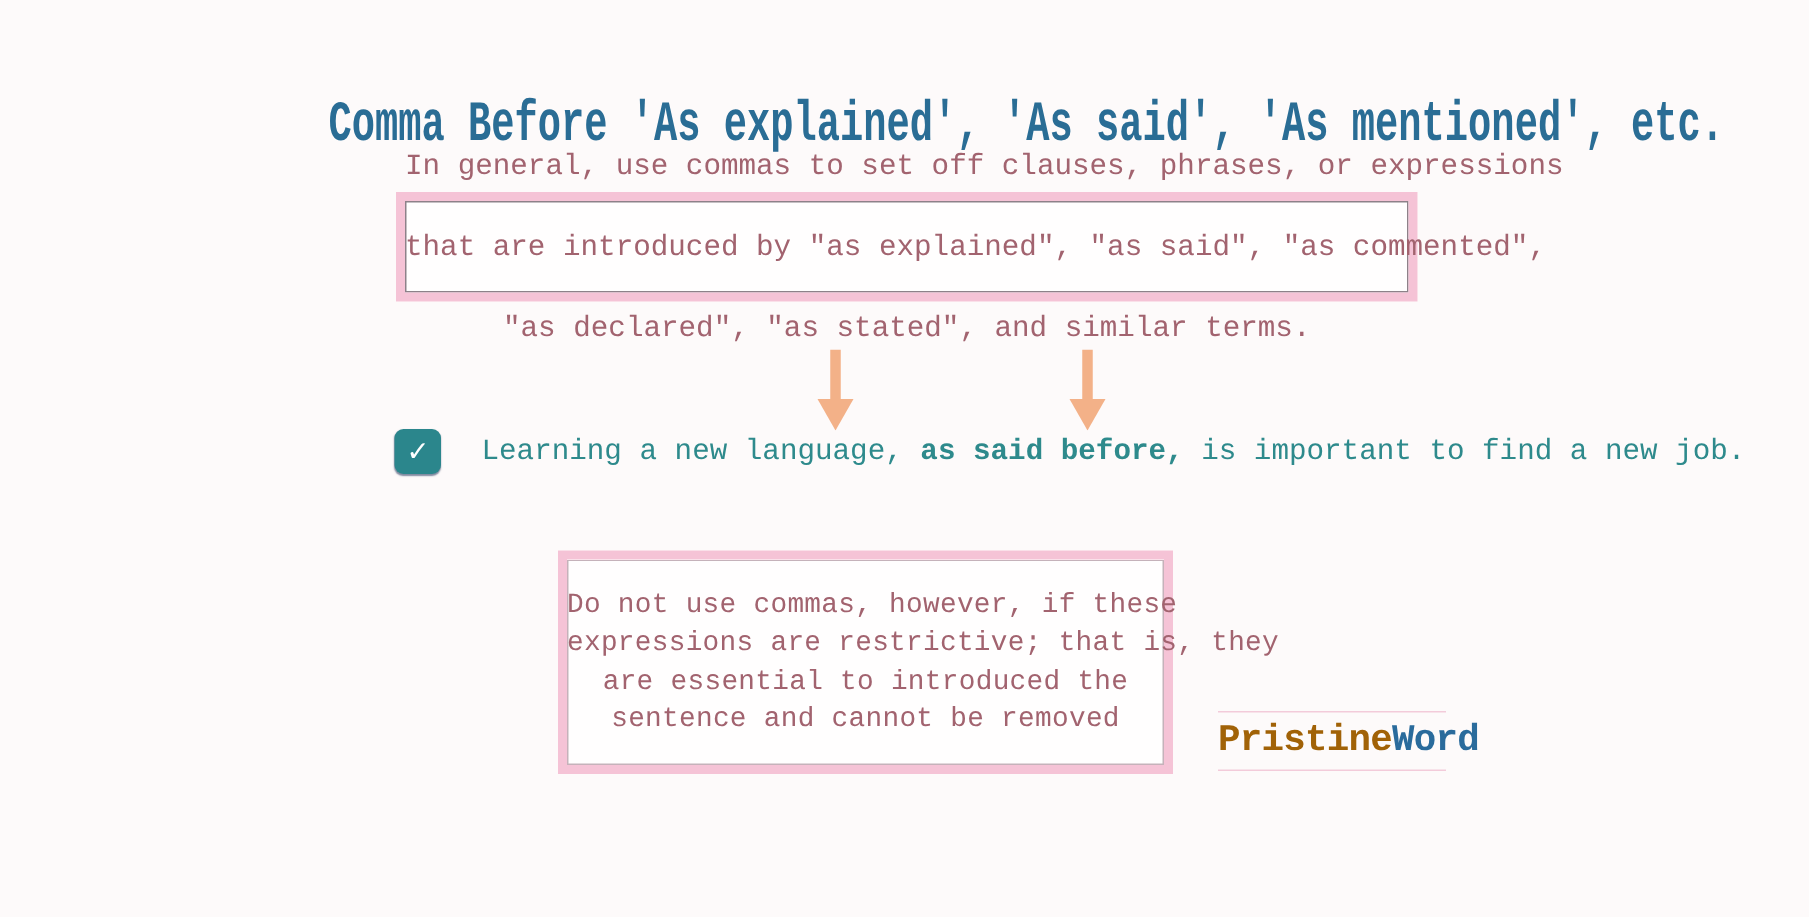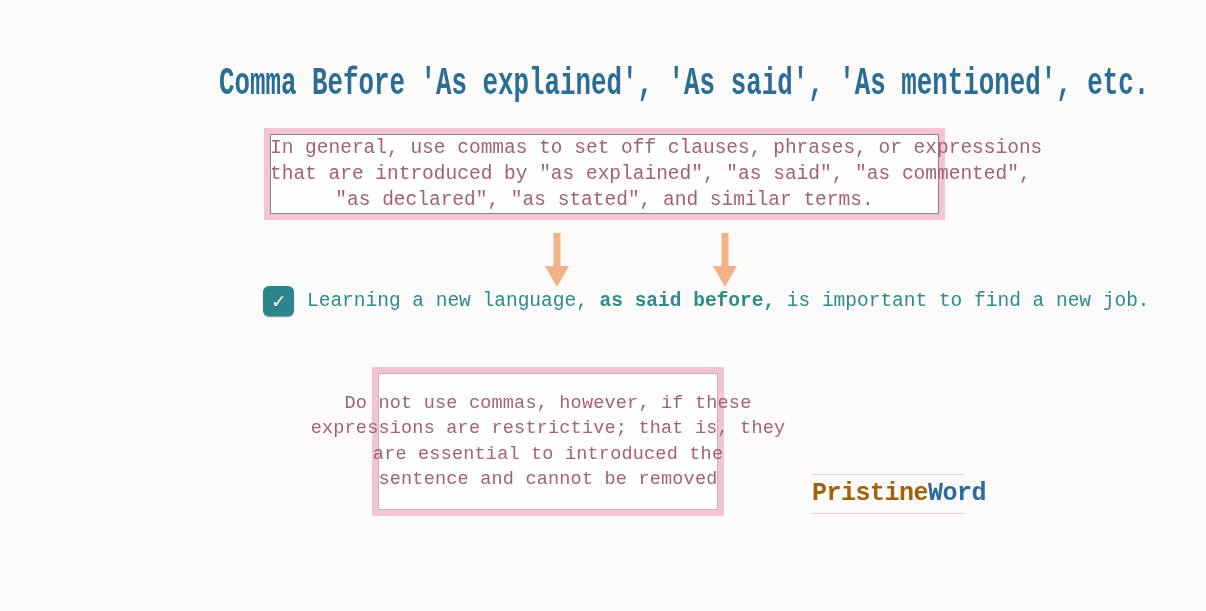--- a/index.html
+++ b/index.html
@@ -27,31 +27,32 @@
     display: inline-block;
     transform: scaleX(0.68);
     transform-origin: 50% 50%;
     white-space: nowrap;
   }
   .rule-box {
     position: absolute;
     left: 264px;
     top: 128px;
     width: 681px;
-    height: 92px;
+    height: 73px;
     background: #FFFEFE;
     border: 6px solid #F5C3D6;
     box-shadow: inset 0 0 0 1px #8d8189;
     display: flex;
     flex-direction: column;
     justify-content: center;
     text-align: center;
     color: #A2636F;
     font-size: 19.5px;
     line-height: 26px;
+    gap: 28px;
   }
   .rule-box .line, .exception-box .line { white-space: nowrap; }
   .arrow { position: absolute; }
   .arrow-1 { left: 544px; top: 233px; }
   .arrow-2 { left: 712px; top: 233px; }
   .example-row {
     position: absolute;
     left: 263px;
     top: 286px;
     display: flex;
@@ -66,44 +67,43 @@
     align-items: center;
     justify-content: center;
     color: #FFFFFF;
     font-size: 21px;
     font-weight: bold;
     box-shadow: 0 1px 1px rgba(25, 45, 85, 0.55);
     cursor: pointer;
     flex: 0 0 auto;
   }
   .example-text {
-    margin-left: 13px;
+    margin-left: 27px;
     color: #2E8A8C;
     font-size: 19.5px;
     white-space: nowrap;
   }
   .example-text strong { font-weight: bold; }
   .exception-box {
     position: absolute;
     left: 372px;
     top: 367px;
-    width: 352px;
+    width: 410px;
     height: 149px;
     background: #FFFEFE;
     border: 6px solid #F5C3D6;
     box-shadow: inset 0 0 0 1px #c5b2ba;
     display: flex;
     flex-direction: column;
     justify-content: center;
     text-align: center;
     color: #A2636F;
     font-size: 18.5px;
     line-height: 25.5px;
     letter-spacing: 0.2px;
-    align-items: center;
   }
   .logo {
     position: absolute;
     left: 812px;
     top: 474px;
     width: 152px;
     text-align: center;
     border-top: 1px solid #F3CBDA;
     border-bottom: 1px solid #F3CBDA;
     padding: 4px 0 5px 0;

